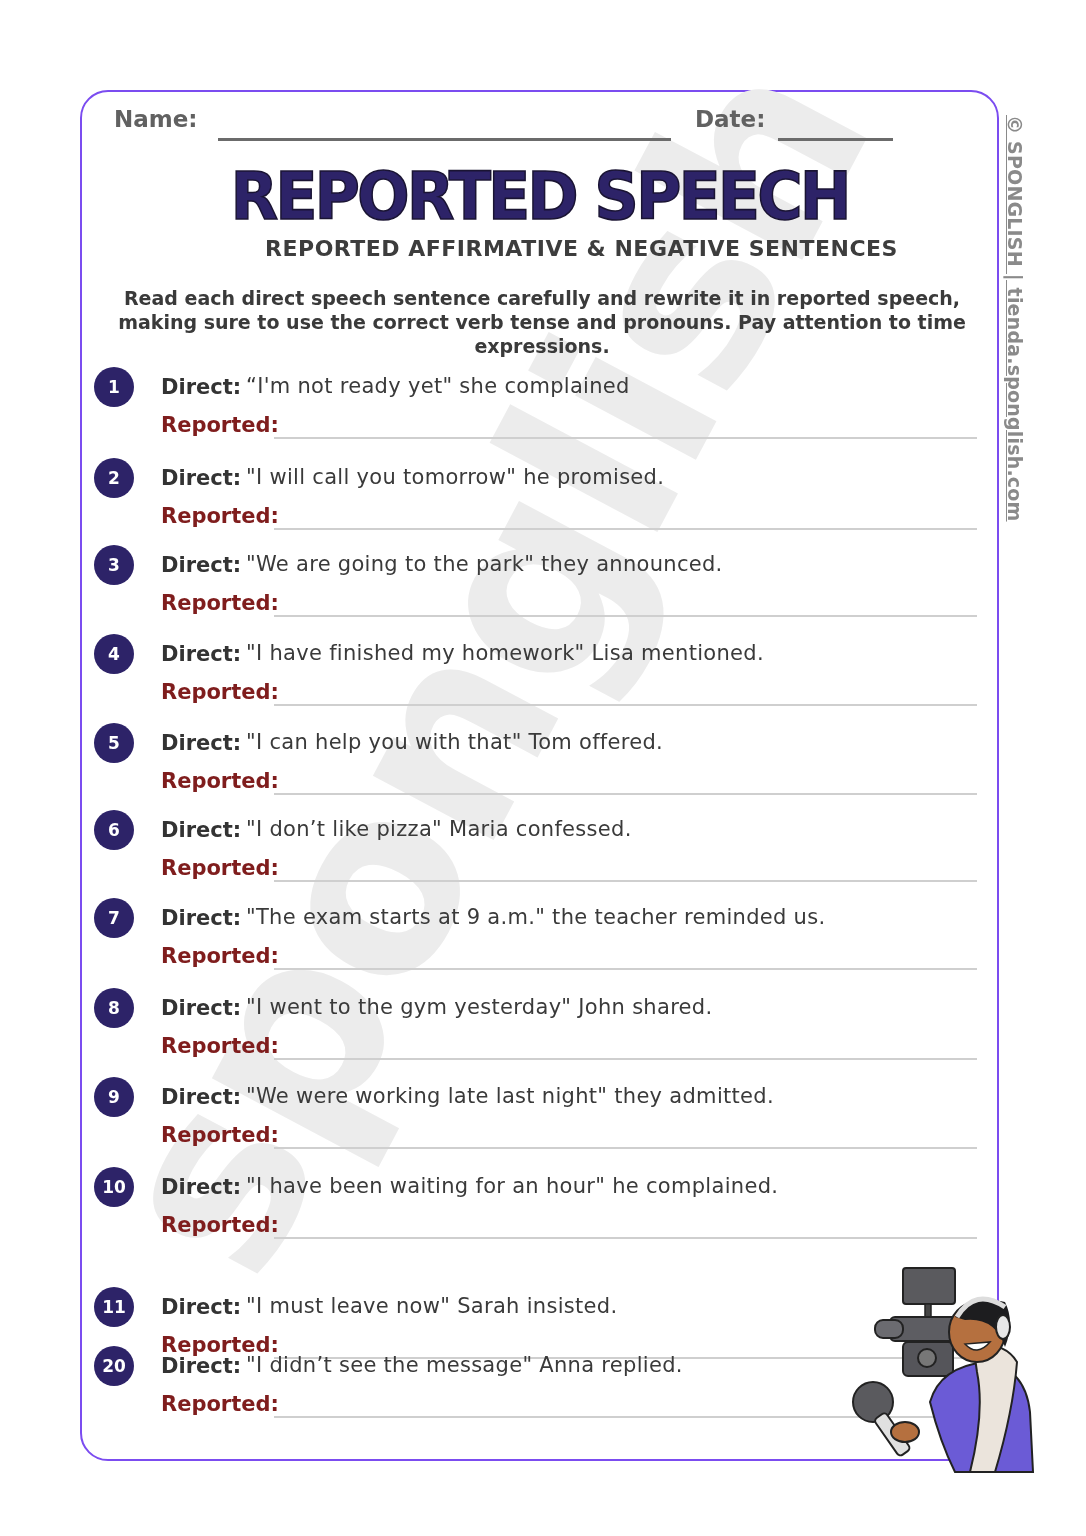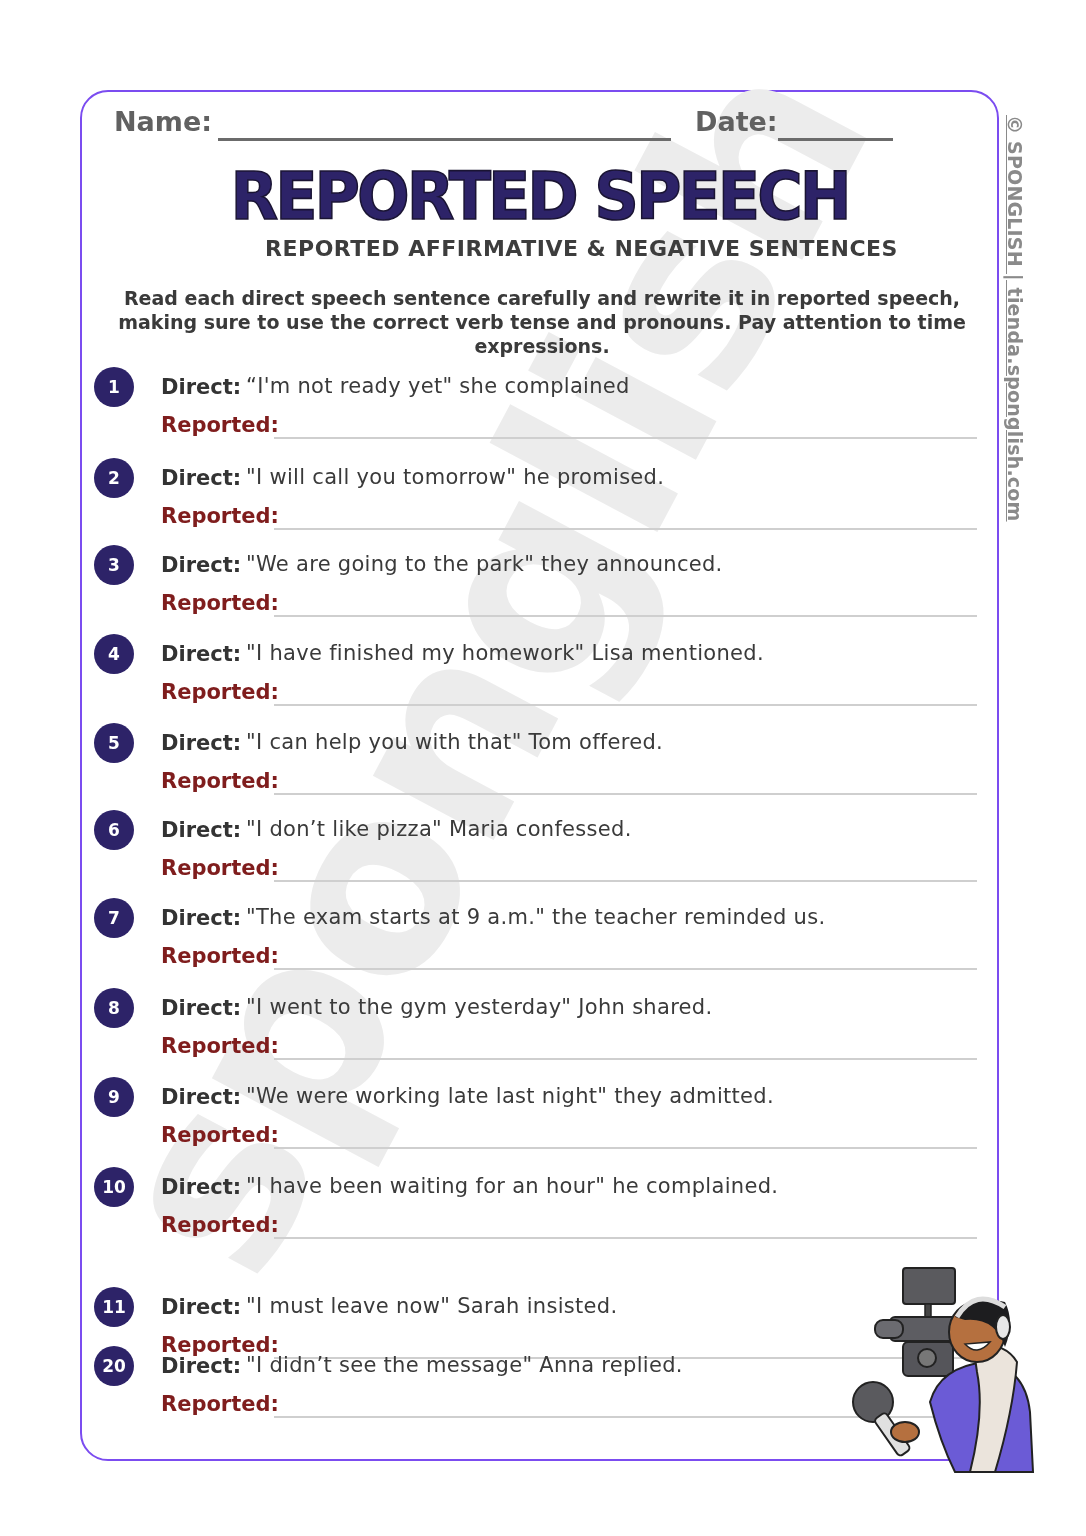--- a/index.html
+++ b/index.html
@@ -28,21 +28,21 @@
       position: absolute; left: 1000px; top: 115px; width: 26px; height: 440px; z-index: 3;
     }
     .side-credit span {
       position: absolute; left: 26px; top: 0; transform-origin: 0 0; transform: rotate(90deg);
       white-space: nowrap; font-family: "DejaVu Sans", sans-serif; font-size: 19px; font-weight: bold;
       color: #8a8a8a; text-decoration: underline; letter-spacing: 0.2px;
     }
 
     .name-row {
       position: absolute; top: 104px; left: 114px; width: 800px; height: 40px; z-index: 3;
-      font-family: "DejaVu Sans", sans-serif; font-weight: bold; font-size: 27px; color: #616161;
+      font-family: "DejaVu Sans", sans-serif; font-weight: bold; font-size: 23px; color: #616161;
     }
     .name-row .lbl { position: absolute; top: 2px; }
     .name-row .line { position: absolute; top: 34px; height: 3px; background: #6b6b6b; }
 
     .title {
       position: absolute; top: 160px; left: 80px; width: 919px; text-align: center; z-index: 3;
       font-family: "DejaVu Sans", sans-serif; font-weight: bold; font-size: 62px; letter-spacing: -3px;
       color: #2d2368; -webkit-text-stroke: 1.5px #1a1433; transform: scaleY(1.05);
     }
     .subtitle {

